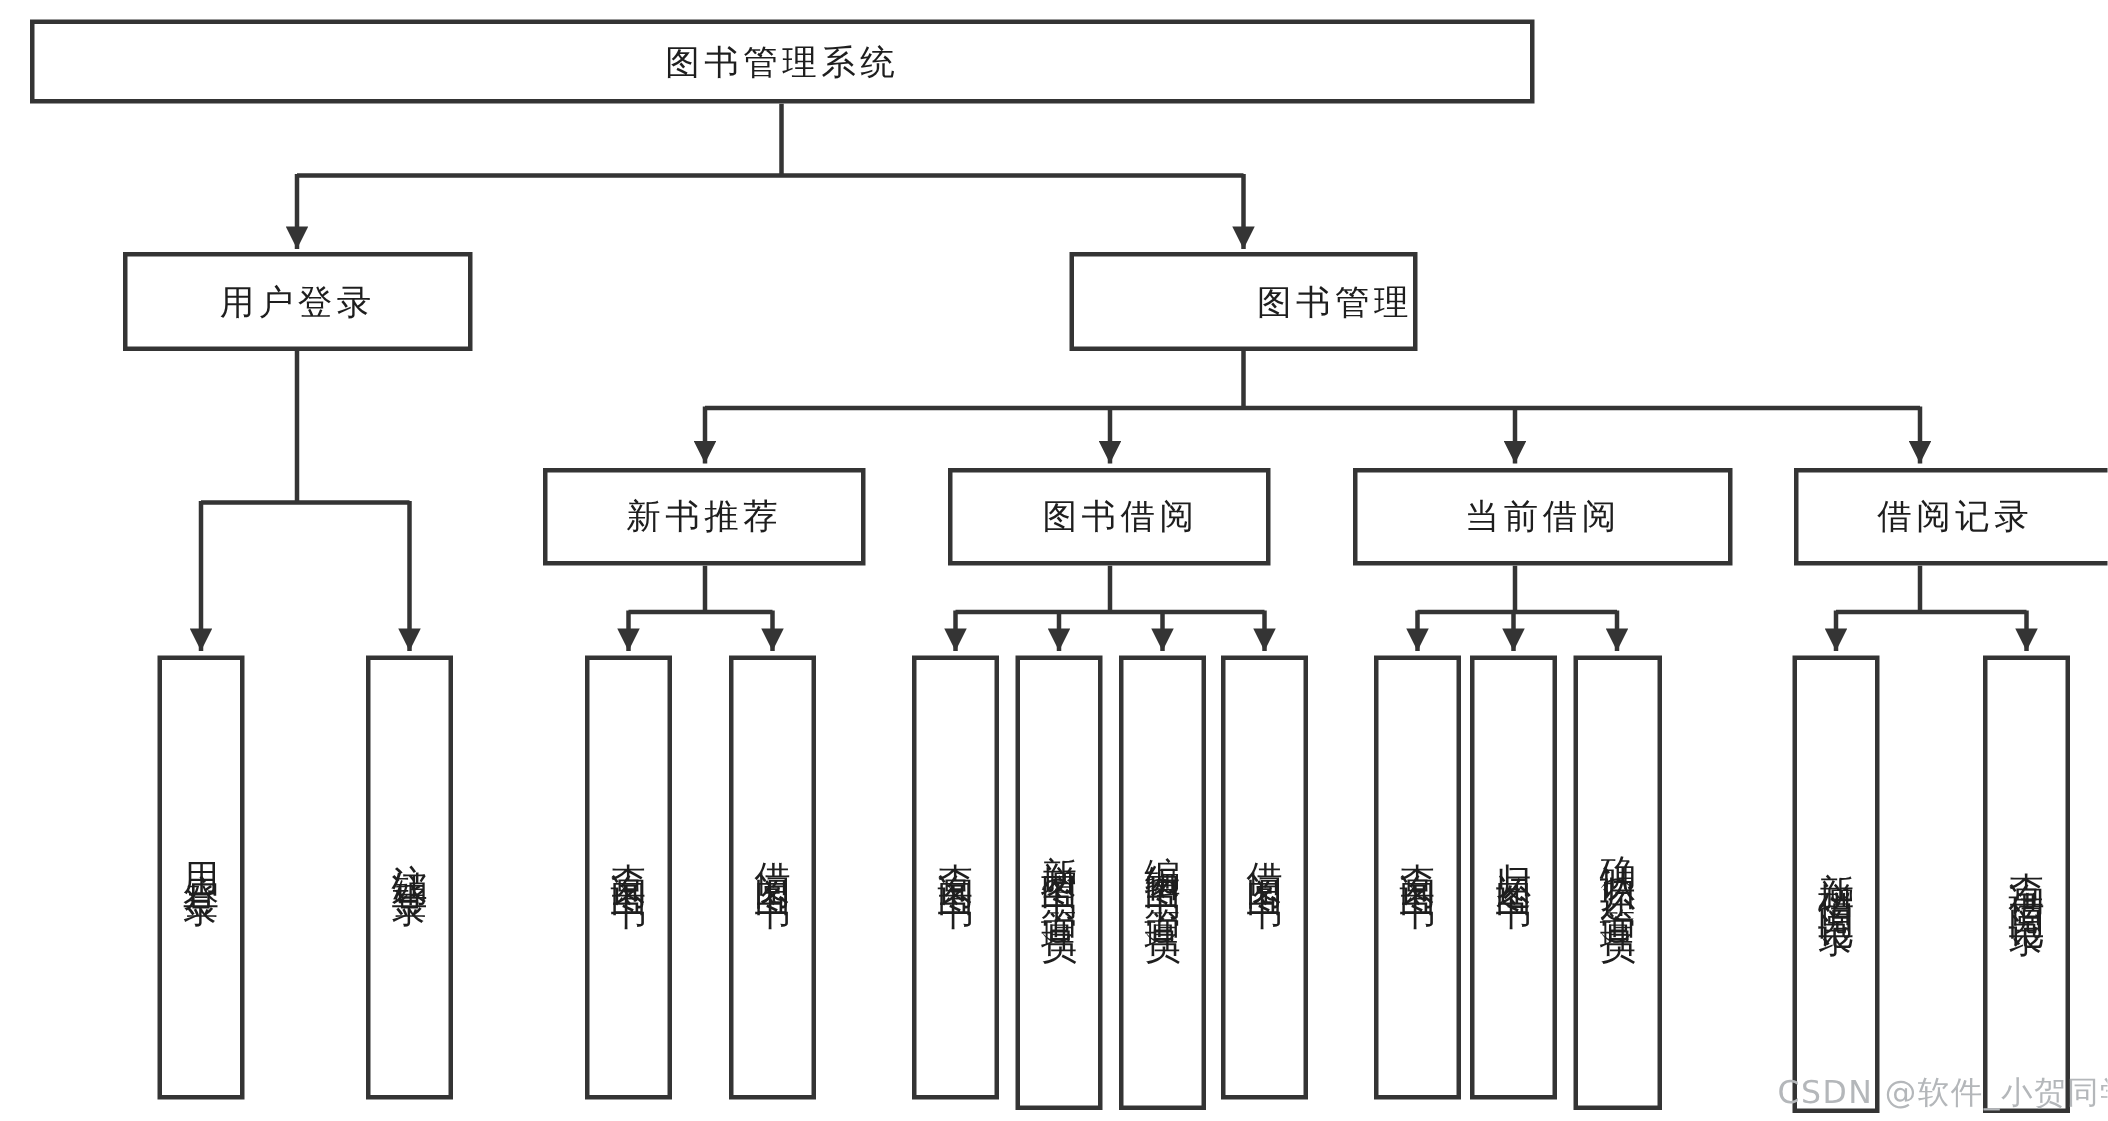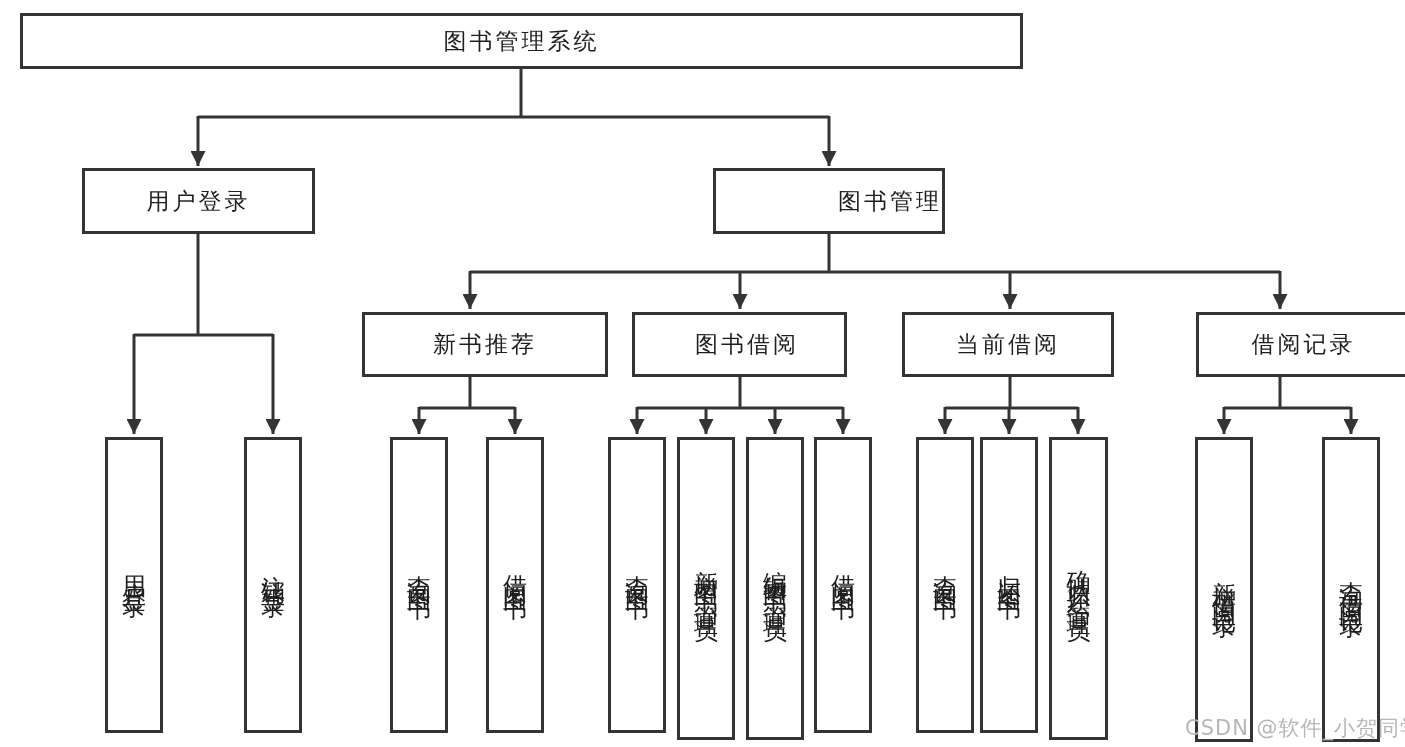--- a/index.html
+++ b/index.html
@@ -132,27 +132,27 @@
     <span>图书管理系统</span>
   </div>
 
   <div class="box hbox" style="left:82px;top:168px;width:233px;height:66px;">
     <span>用户登录</span>
   </div>
   <div class="box hbox" style="left:713px;top:168px;width:232px;height:66px;justify-content:flex-end;">
     <span>图书管理</span>
   </div>
 
-  <div class="box hbox" style="left:362px;top:312px;width:246px;height:65px;">
+  <div class="box hbox" style="left:362px;top:312px;width:215px;height:65px;">
     <span>新书推荐</span>
   </div>
   <div class="box hbox" style="left:632px;top:312px;width:215px;height:65px;padding-left:15px;">
     <span>图书借阅</span>
   </div>
-  <div class="box hbox" style="left:902px;top:312px;width:212px;height:65px;">
+  <div class="box hbox" style="left:902px;top:312px;width:253px;height:65px;">
     <span>当前借阅</span>
   </div>
   <div class="box hbox" style="left:1172px;top:312px;width:215px;height:65px;margin-left:24px;">
     <span>借阅记录</span>
   </div>
 
   <div class="box leaf" style="left:105px;">
     <span class="vtext">用户登录</span>
   </div>
   <div class="box leaf" style="left:244px;">

